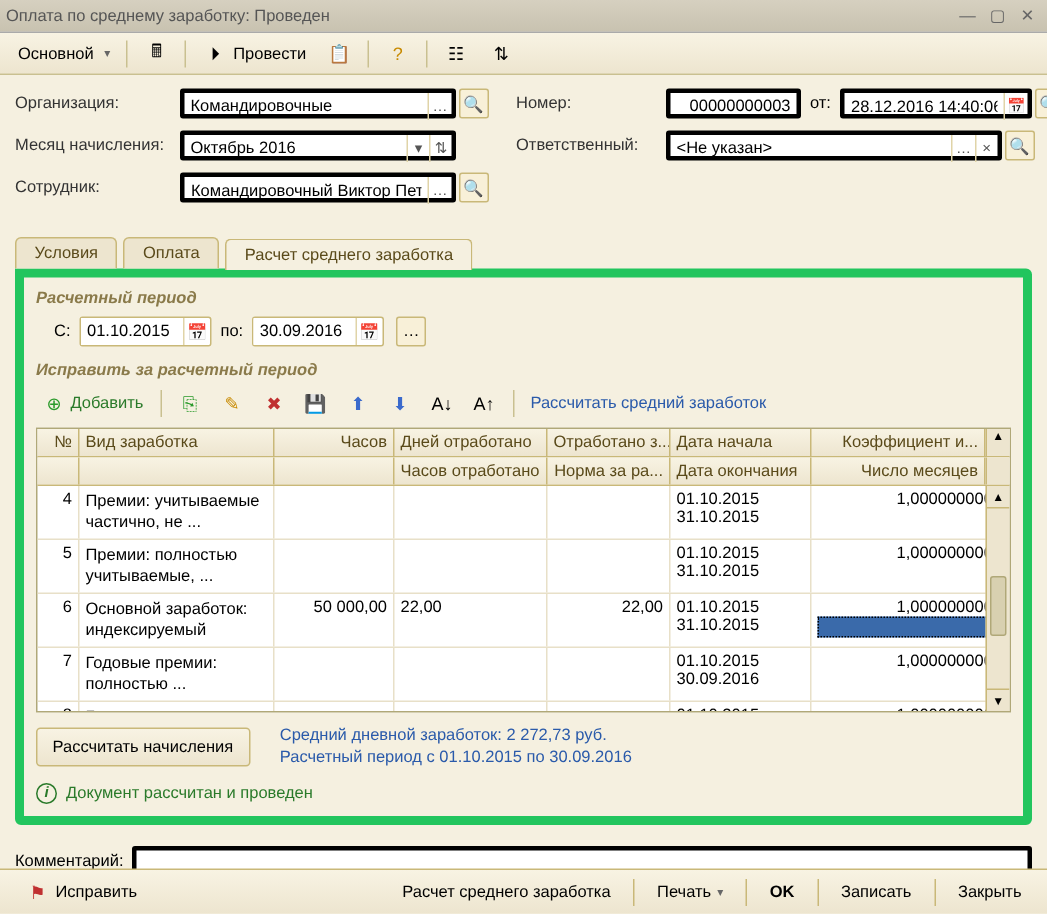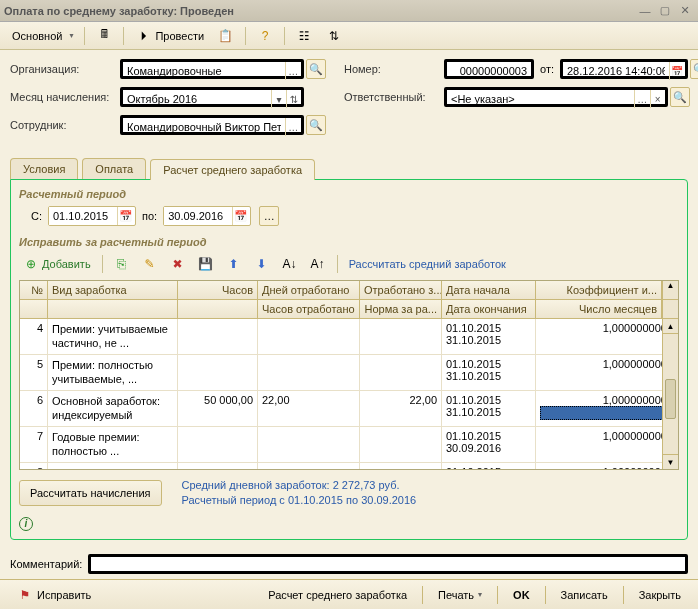--- a/index.html
+++ b/index.html
@@ -1,19 +1,19 @@
 <!DOCTYPE html>
 <html><head>
 <meta charset="utf-8">
 <style>
 * { box-sizing: border-box; margin: 0; padding: 0; font-family: Arial, sans-serif; font-size: 11px; }
 body { background: #f5f0e0; width: 698px; height: 609px; overflow: hidden; }
 
 .titlebar { background: linear-gradient(#d6d0c0,#c8c2b0); height: 22px; display: flex; align-items: center; padding: 0 4px; border-bottom: 1px solid #aaa; }
-.titlebar-text { flex: 1; font-weight: bold; color: #555; }
+.titlebar-text { flex: 1; font-weight: normal; color: #555; }
 .win-btn { width: 18px; height: 16px; margin-left: 2px; display: flex; align-items: center; justify-content: center; color: #666; cursor: pointer; }
 
 .toolbar { background: linear-gradient(#f8f3e3,#ede5cf); height: 28px; display: flex; align-items: center; padding: 0 6px; border-bottom: 1px solid #c9c090; gap: 2px; }
 .tb-btn { padding: 3px 6px; display: flex; align-items: center; gap: 4px; cursor: pointer; }
 .tb-sep { width: 1px; height: 18px; background: #c9c090; margin: 0 3px; }
 .actions-btn { }
 .actions-btn::after { content: "▾"; font-size: 8px; margin-left: 3px; color: #666; }
 
 .content { padding: 8px 10px; }
 
@@ -24,21 +24,21 @@
 .field input { border: none; background: transparent; padding: 0 4px; height: 18px; outline: none; width: 100%; }
 .field-btn { width: 18px; height: 18px; display: flex; align-items: center; justify-content: center; border-left: 1px solid #e0d4a8; cursor: pointer; font-size: 10px; color: #555; }
 .q-btn { width: 20px; height: 20px; margin-left: 2px; border: 1px solid #c9b878; background: #f8f0d8; display: flex; align-items: center; justify-content: center; cursor: pointer; border-radius: 2px; }
 
 .top-grid { display: flex; gap: 18px; }
 .top-col { display: flex; flex-direction: column; }
 
 .tabs { display: flex; gap: 4px; margin-top: 16px; align-items: flex-end; }
 .tab { padding: 4px 12px; background: #ede5cf; border: 1px solid #c9b878; border-bottom: none; border-radius: 4px 4px 0 0; cursor: pointer; color: #5a4a1a; }
 .tab.active { background: #f5f0e0; position: relative; top: 1px; }
-.tab-body { border: 1px solid #22c55e; padding: 8px; background: #f5f0e0; border-radius: 0 4px 4px 4px; }
+.tab-body { border: 6px solid #22c55e; padding: 8px; background: #f5f0e0; border-radius: 0 4px 4px 4px; }
 
 .section-title { color: #8a7a4a; font-weight: bold; font-style: italic; margin-bottom: 6px; }
 
 .period-row { display: flex; align-items: center; gap: 6px; padding-left: 12px; }
 .date-field { display: flex; background: #fff; border: 1px solid #c9b878; height: 20px; border-radius: 2px; }
 .date-field input { border: none; width: 68px; padding: 0 4px; outline: none; }
 .cal-btn { width: 18px; display: flex; align-items: center; justify-content: center; border-left: 1px solid #e0d4a8; cursor: pointer; }
 
 .tbl-toolbar { display: flex; align-items: center; gap: 4px; margin: 6px 0; }
 .tbl-tbtn { padding: 2px 4px; cursor: pointer; display: flex; align-items: center; gap: 3px; }
@@ -355,20 +355,21 @@
     <div class="calc-row">
       <button class="calc-btn">Рассчитать начисления</button>
       <div class="info-text">
         <div>Средний дневной заработок: 2 272,73 руб.</div>
         <div>Расчетный период с 01.10.2015 по 30.09.2016</div>
       </div>
     </div>
 
     <div class="status-row">
       <div class="info-icon">i</div>
+      <span>Документ рассчитан и проведен</span>
     </div>
   </div>
 
   <div class="comment-row">
     <span>Комментарий:</span>
     <div class="field">
       <input value="" style="">
     </div>
   </div>
 </div>

